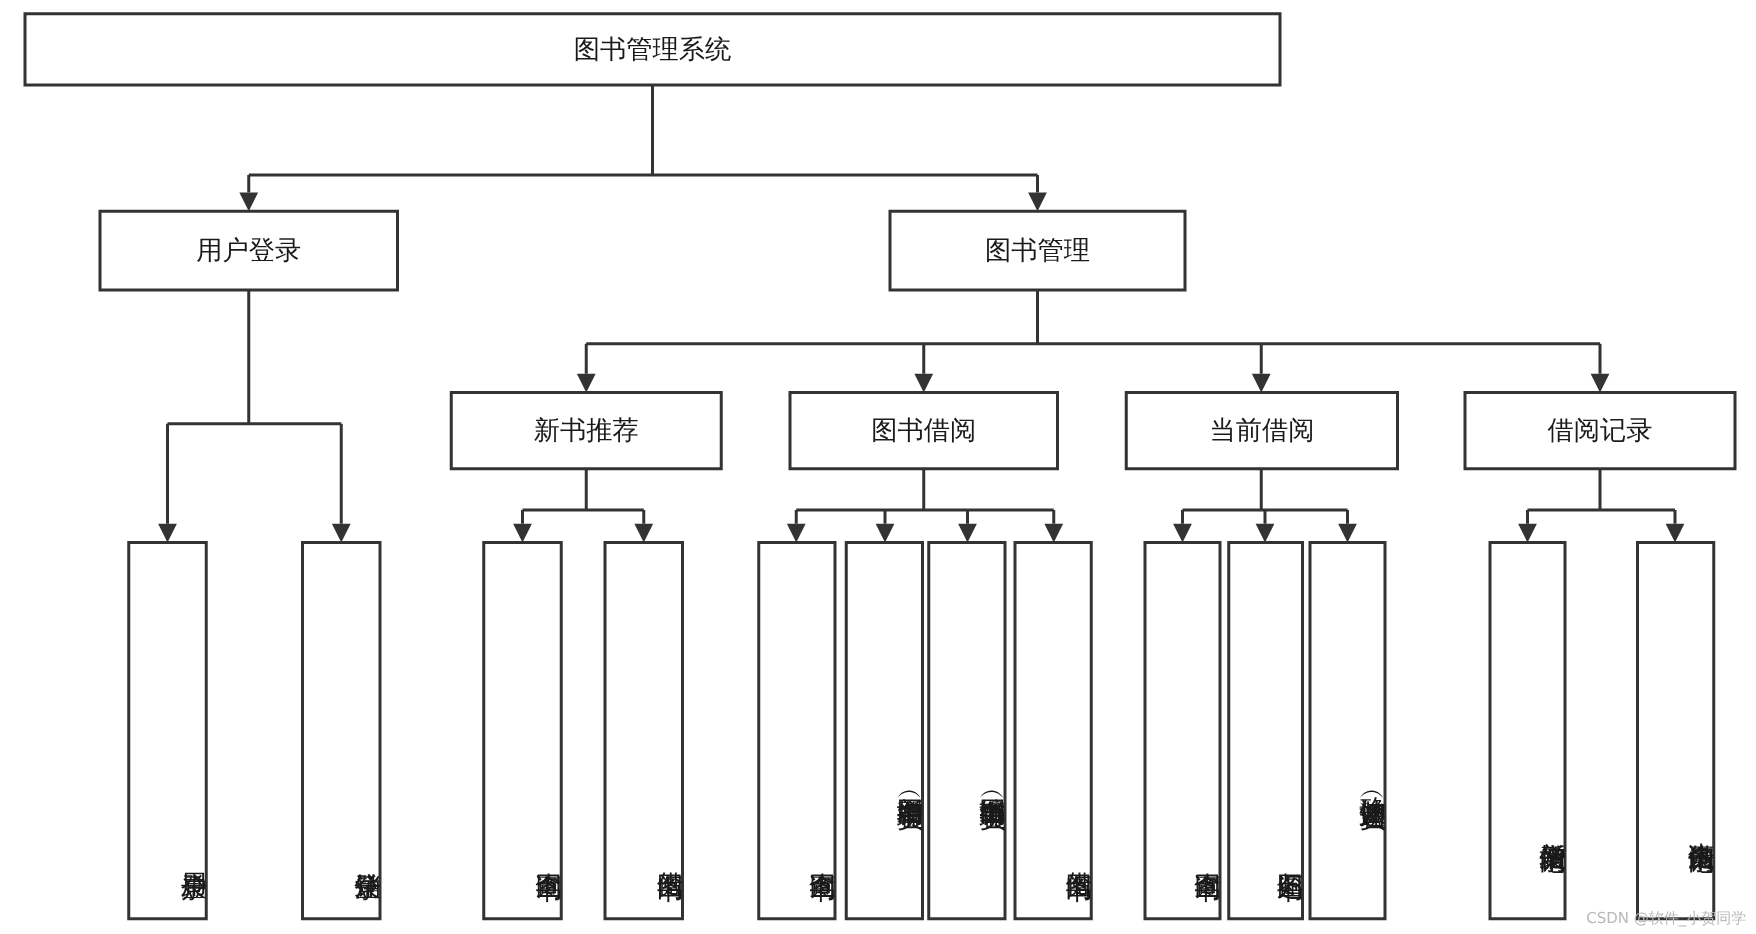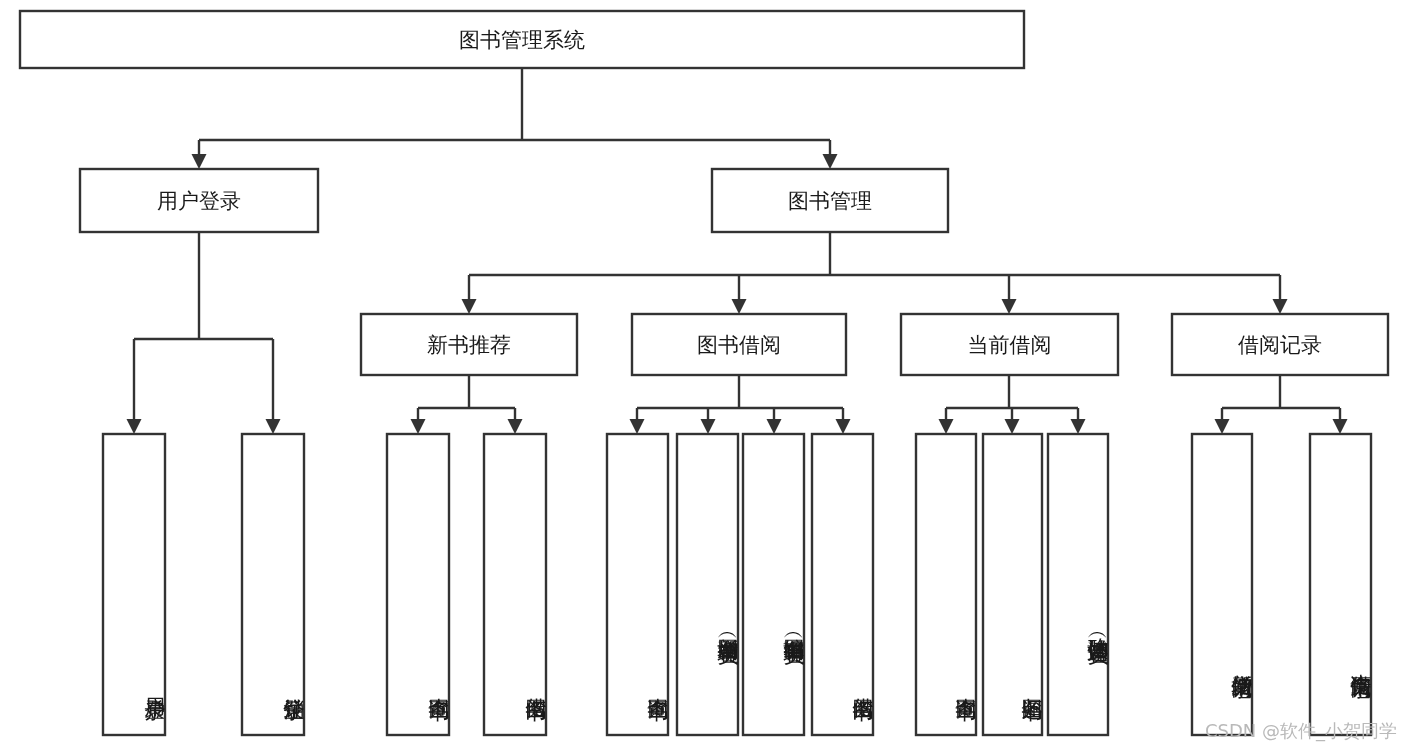--- a/index.html
+++ b/index.html
@@ -54,21 +54,21 @@
     line-height: 1.0;
     color: #1a1a1a;
     letter-spacing: 1px;
     white-space: nowrap;
     pointer-events: none;
   }
   .watermark {
     position: absolute;
     right: 8px;
     bottom: 4px;
-    font-size: 18px;
+    font-size: 12px;
     color: #b9b9b9;
     font-family: "DejaVu Sans", "Liberation Sans", sans-serif;
     white-space: nowrap;
   }
 </style>
 </head>
 <body>
 
 <div id="canvas">
   <svg id="diagram" viewBox="0 0 1405 747">

